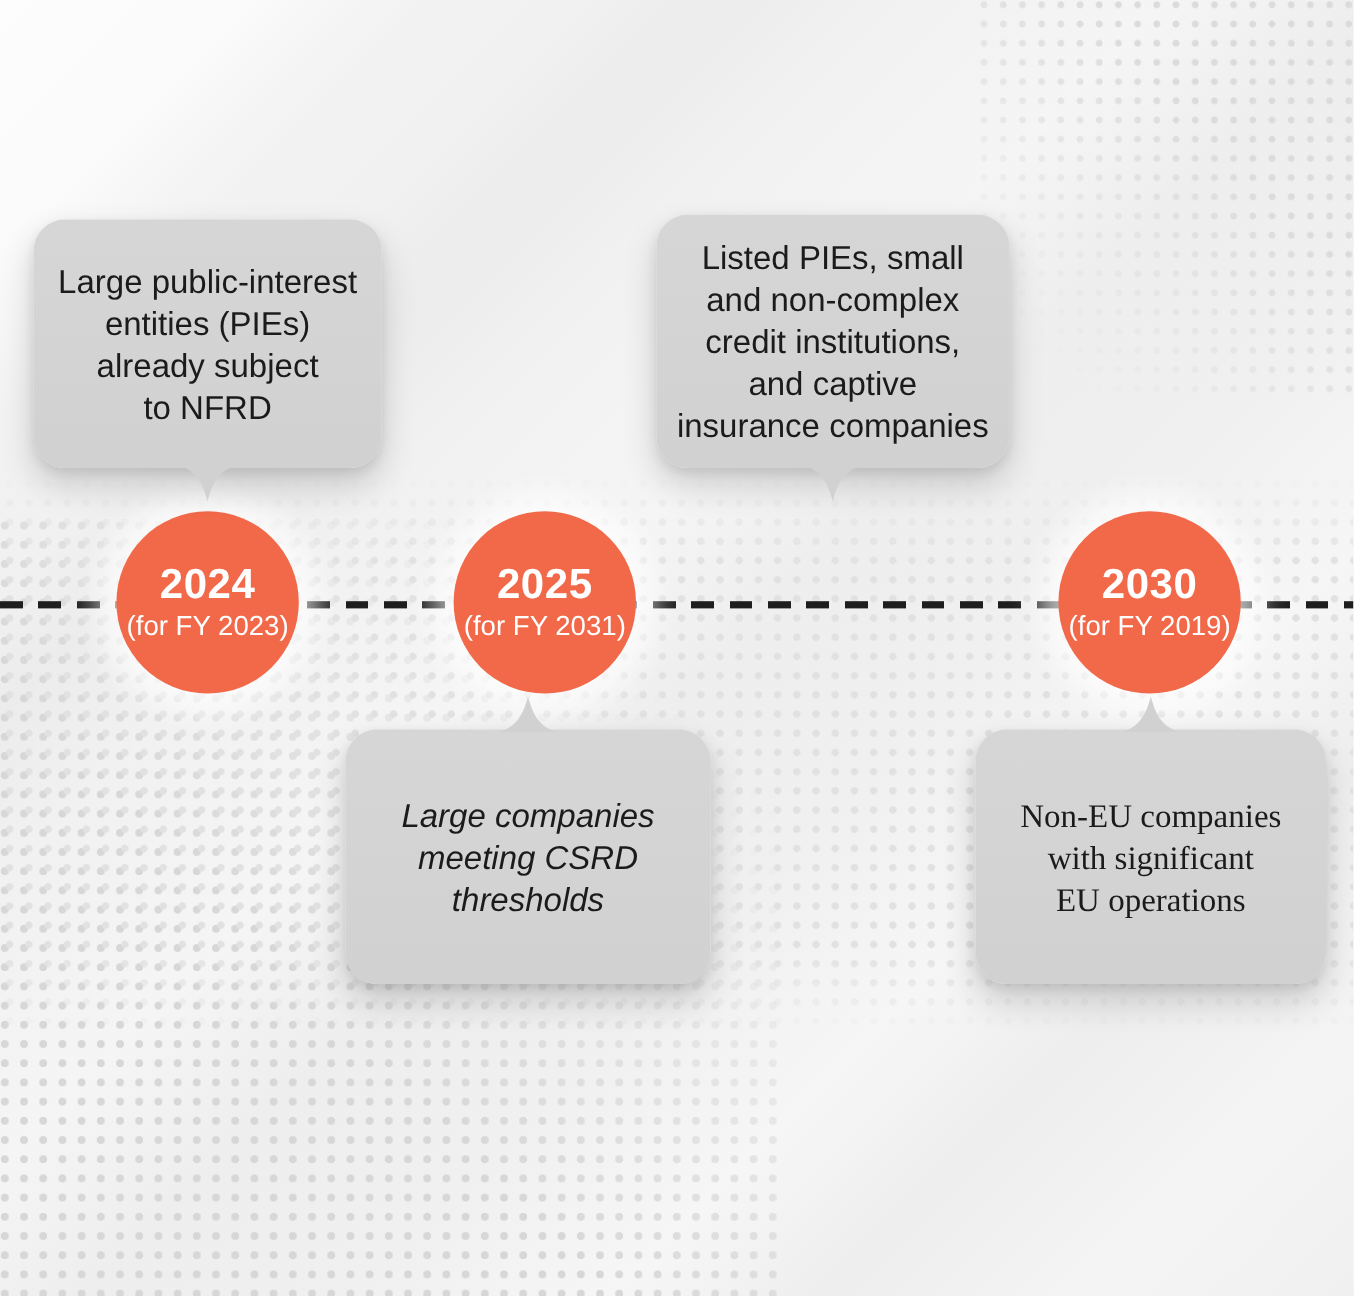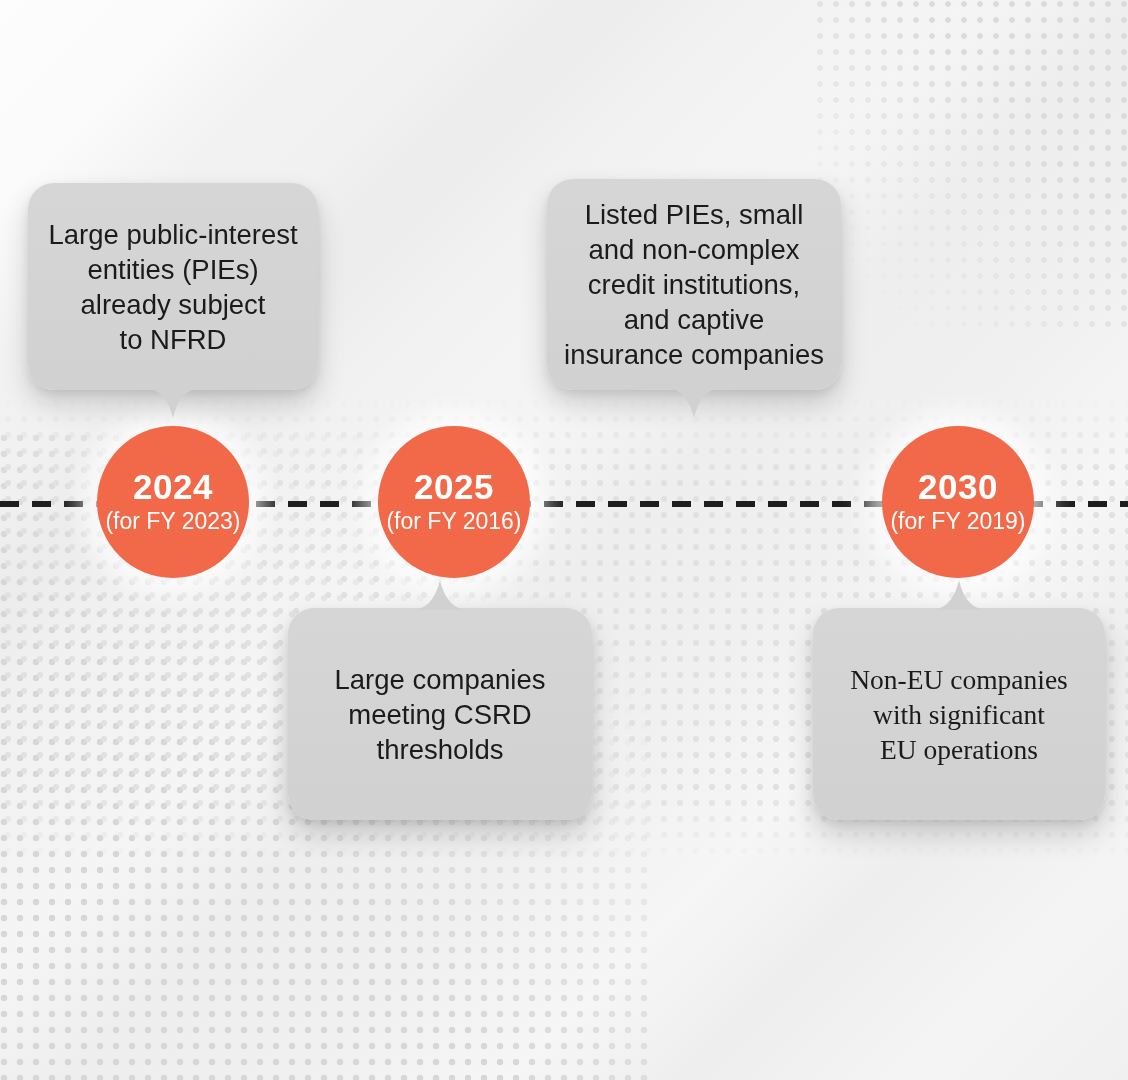--- a/index.html
+++ b/index.html
@@ -112,21 +112,21 @@
     transform: translateX(-50%);
     width: 48px; height: 32px;
     display: block;
   }
   .tail-down { bottom: -30px; }
   .tail-up   { top: -30px; }
   .tail-fill { fill: #d1d1d1; }
 
   .box-2024 { left: 28px;  top: 183px; width: 290px; height: 207px; }
   .box-2026 { left: 547px; top: 179px; width: 294px; height: 211px; }
-  .box-2025 { left: 288px; top: 608px; width: 304px; height: 212px; }
+  .box-2025 { left: 288px; top: 608px; width: 304px; height: 212px; font-style: italic; }
   .box-2028 { left: 813px; top: 608px; width: 292px; height: 212px; font-family: Liberation Serif, serif; }
 </style>
 </head>
 <body>
 
 <div class="canvas">
 
   <div class="dots dots-bottom-left"></div>
   <div class="dots dots-top-right"></div>
   <div class="dots dots-mid"></div>
@@ -172,21 +172,21 @@
     </svg>
   </div>
 
   <div class="milestone-circle circle-2024">
     <div class="milestone-year">2024</div>
     <div class="milestone-fy">(for FY 2023)</div>
   </div>
 
   <div class="milestone-circle circle-2025">
     <div class="milestone-year">2025</div>
-    <div class="milestone-fy">(for FY 2016)</div>
+    <div class="milestone-fy">(for FY 2031)</div>
   </div>
 
 
   <div class="milestone-circle circle-2028">
     <div class="milestone-year">2030</div>
     <div class="milestone-fy">(for FY 2019)</div>
   </div>
 
 </div>
 

